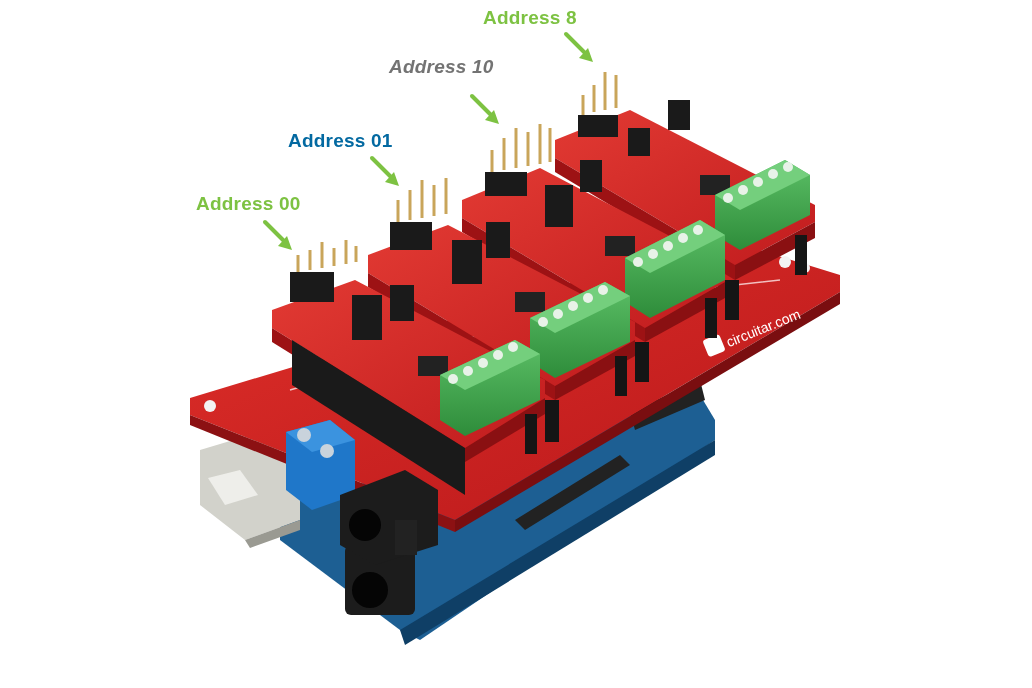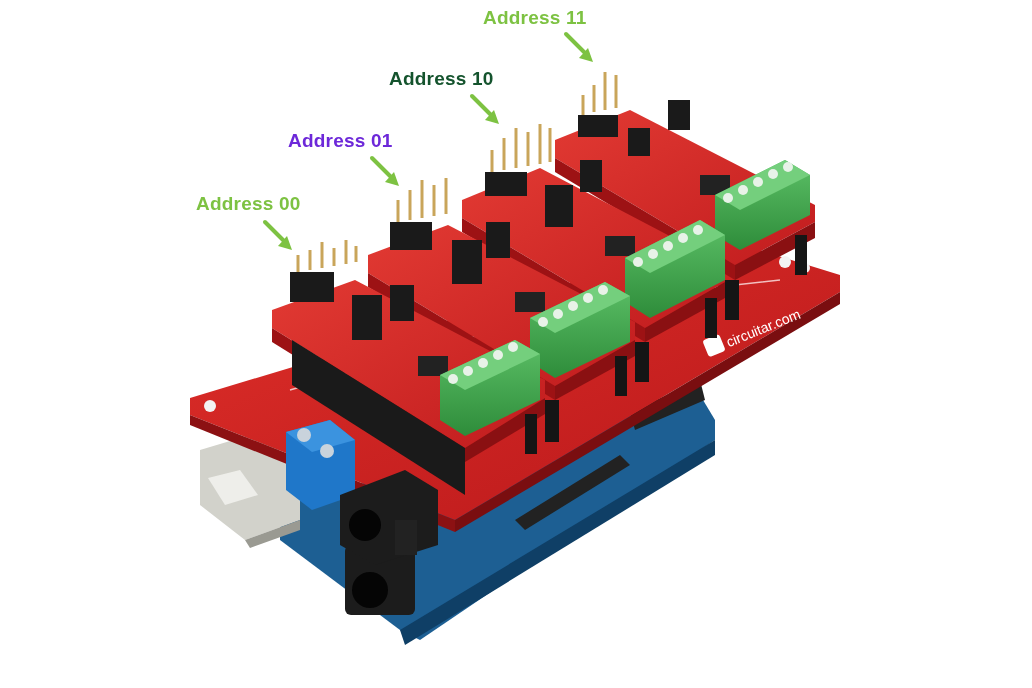--- a/index.html
+++ b/index.html
@@ -195,23 +195,23 @@
           <circle cx="468" cy="371" r="5"></circle>
           <circle cx="483" cy="363" r="5"></circle>
           <circle cx="498" cy="355" r="5"></circle>
           <circle cx="513" cy="347" r="5"></circle>
         </g>
     </g>
   </svg>
 
   
   <div class="label" style="left:181px; top:193px; color:#7dc242;margin-left:15px;">Address 00</div>
-  <div class="label" style="left:288px; top:130px; color:#6d28d9;">Address 01</div>
-  <div class="label" style="left:389px; top:68px; color:#14532d;">Address 10</div>
-  <div class="label" style="left:483px; top:7px; color:#7dc242;">Address 11</div>
+  <div class="label" style="left:288px; top:130px; color:#0369a1;">Address 01</div>
+  <div class="label" style="left:389px; top:56px; color:#737373;font-style:italic;">Address 10</div>
+  <div class="label" style="left:483px; top:7px; color:#7dc242;">Address 8</div>
 
   
   <svg class="arrow" style="left:0;top:0" width="1032" height="688">
     <g stroke="#7dc242" stroke-width="4" fill="#7dc242" stroke-linecap="round">
       <g>
         <line x1="265" y1="222" x2="284" y2="241"></line>
         <polygon points="292,250 278,246 287,236" stroke="none"></polygon>
       </g>
       <g>
         <line x1="372" y1="158" x2="391" y2="177"></line>

